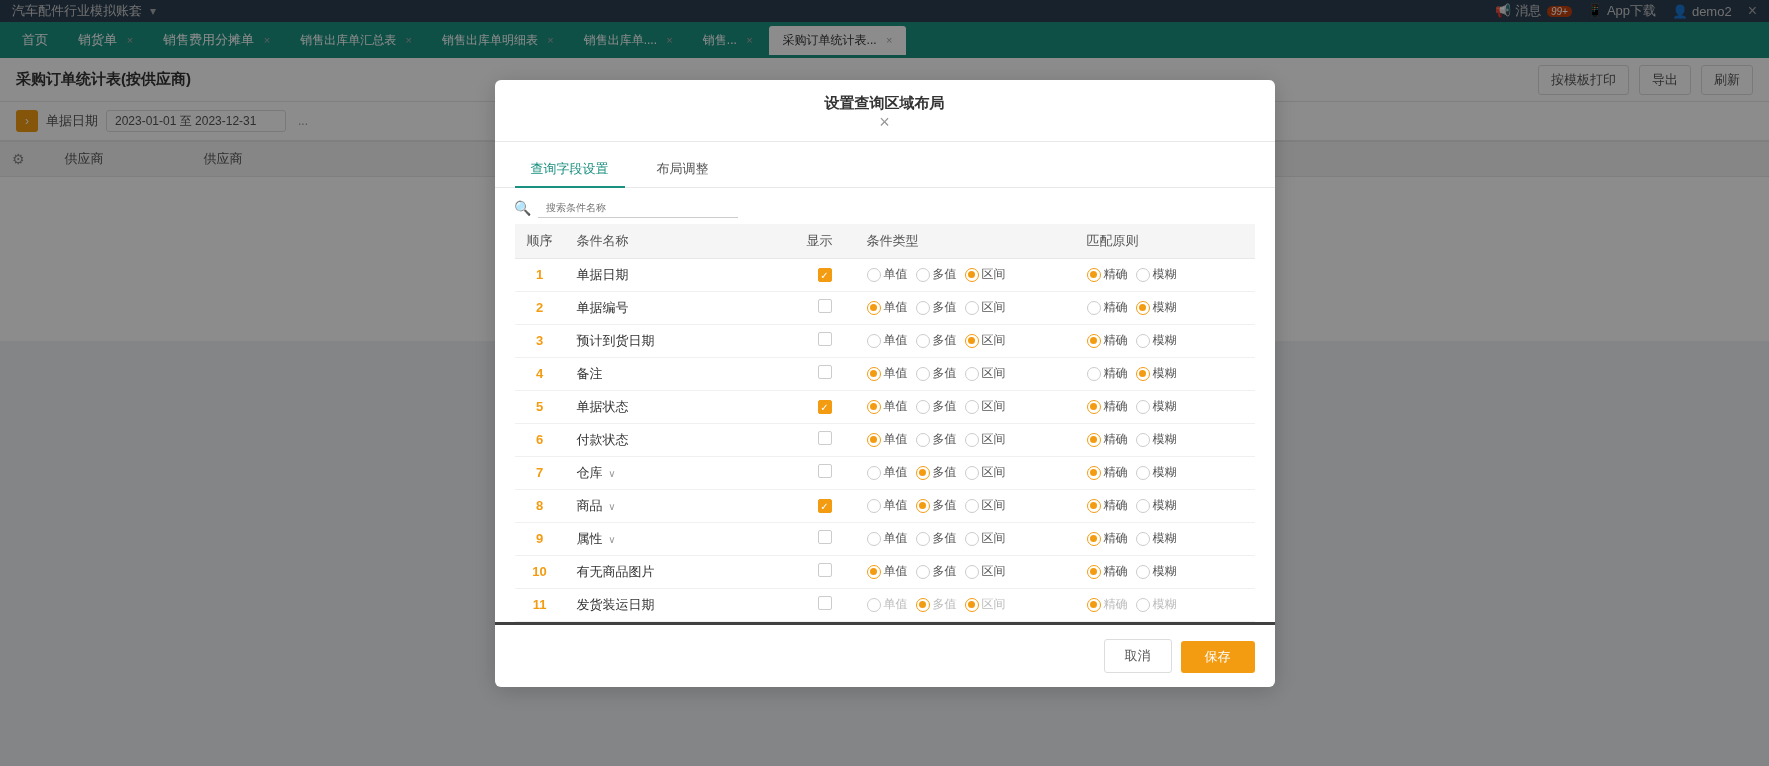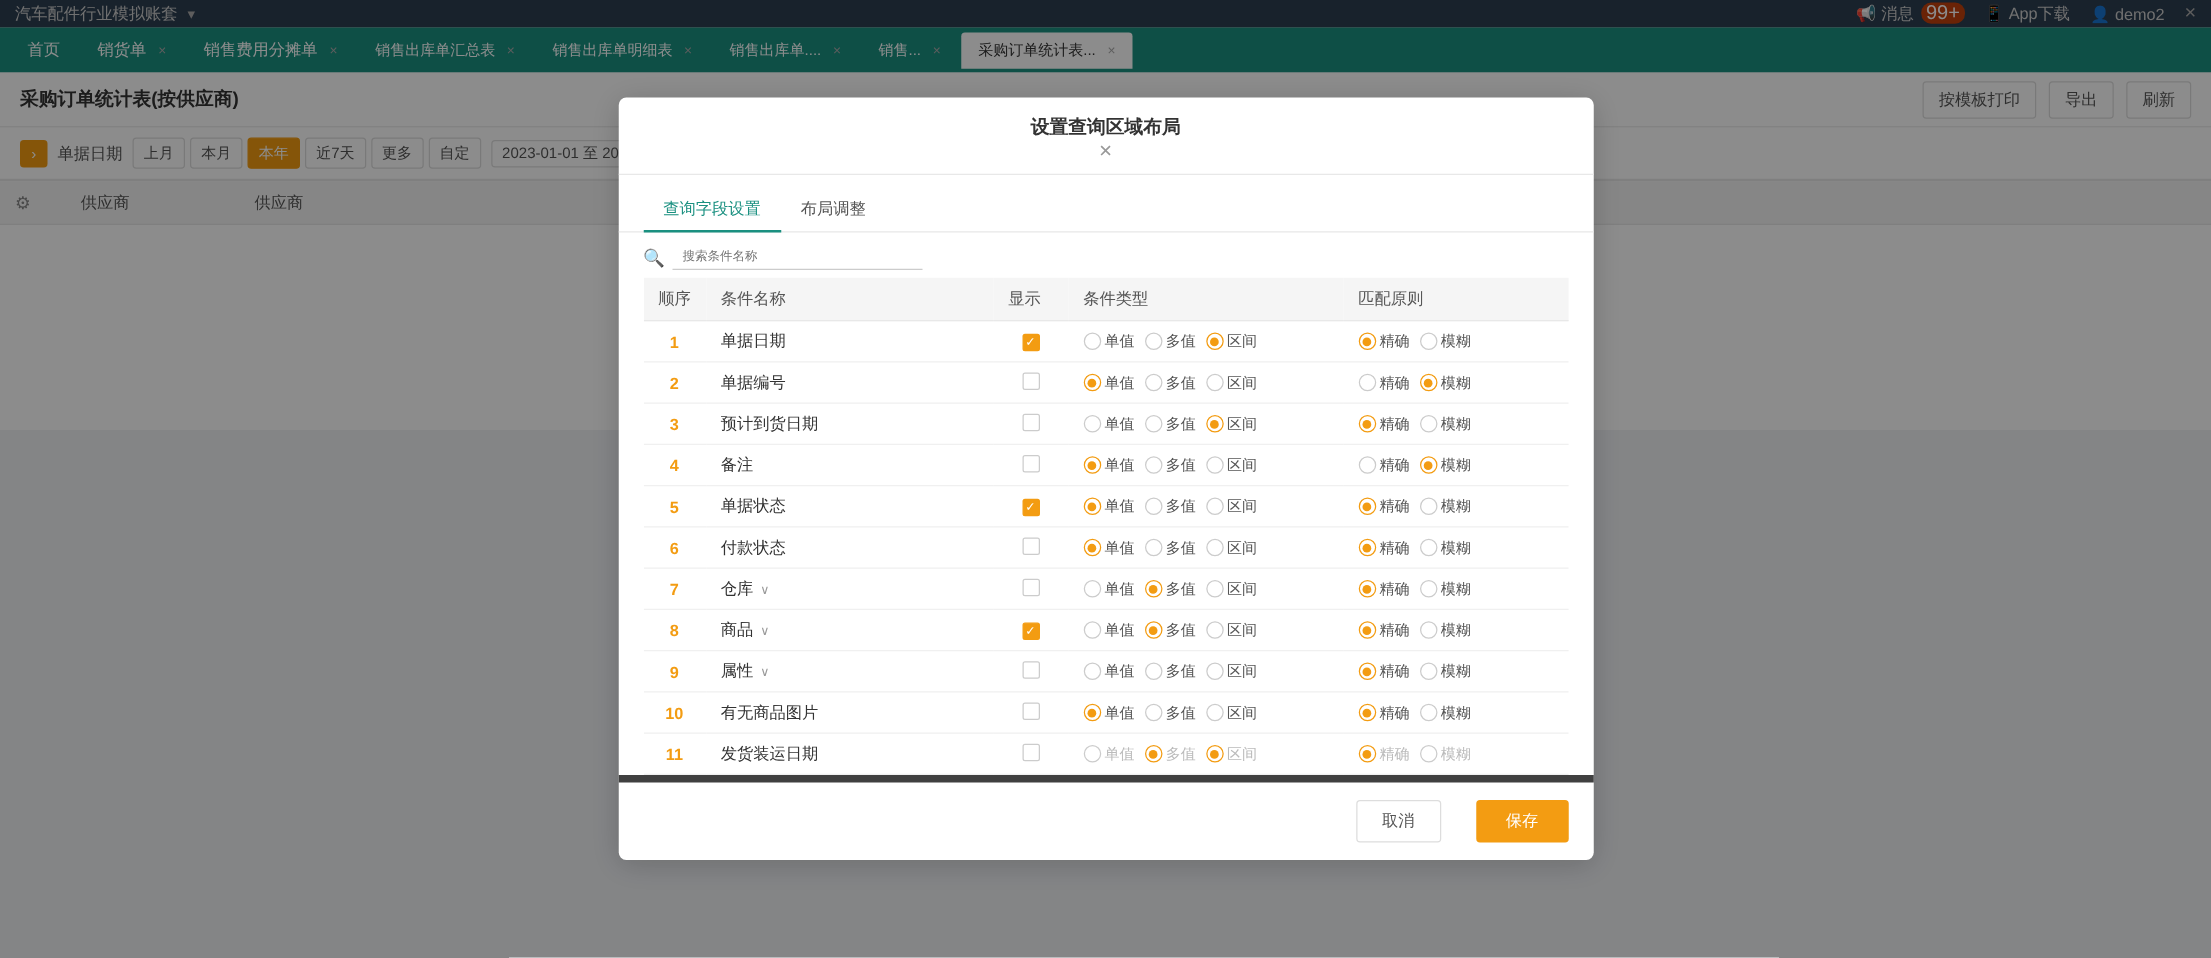--- a/index.html
+++ b/index.html
@@ -12,21 +12,21 @@
       display: flex;
       align-items: center;
       justify-content: space-between;
       padding: 0 12px;
       color: #fff;
     }
     .topbar-left { display: flex; align-items: center; gap: 8px; }
     .topbar-title { font-size: 13px; color: #ccc; }
     .topbar-arrow { color: #aaa; font-size: 12px; }
     .topbar-right { display: flex; align-items: center; gap: 16px; font-size: 13px; color: #ccc; }
-    .topbar-badge { background: #c2410c; color: #fff; border-radius: 8px; font-size: 16px; padding: 0 4px; margin-left: 2px; }
+    .topbar-badge { background: #c2410c; color: #fff; border-radius: 8px; font-size: 10px; padding: 0 4px; margin-left: 2px; font-style: italic; }
     .topbar-close { color: #aaa; cursor: pointer; font-size: 16px; }
 
     
     .navtabs {
       height: 36px;
       background: #1a9080;
       display: flex;
       align-items: center;
       padding: 0 8px;
       gap: 2px;
@@ -113,21 +113,21 @@
       flex-direction: column;
     }
     .dialog-title { font-size: 15px; font-weight: bold; color: #333; }
     .dialog-close { font-size: 18px; color: #999; cursor: pointer; border: none; background: none; line-height: 1; }
 
     
     .dialog-tabs {
       display: flex;
       padding: 10px 20px 0 20px;
       border-bottom: 1px solid #e8e8e8;
-      gap: 0;
+      gap: 16px;
     }
     .dialog-tab {
       padding: 8px 16px;
       font-size: 13px;
       color: #555;
       cursor: pointer;
       border-bottom: 2px solid transparent;
       margin-bottom: -1px;
     }
     .dialog-tab.active {
@@ -231,22 +231,23 @@
     .order-num { color: #f39c12; font-weight: bold; }
 
     
     .dropdown-arrow { font-size: 10px; color: #999; margin-left: 2px; }
 
     
     .dialog-footer {
       display: flex;
       justify-content: flex-end;
       padding: 14px 20px;
-      gap: 28px;
-      border-top: 6px solid #404040;
+      gap: 9px;
+      border-top: 3px solid #404040;
+      align-items: flex-end;
     }
     .btn-cancel {
       padding: 7px 20px;
       border: 1px solid #ddd;
       background: #fff;
       border-radius: 3px;
       cursor: pointer;
       font-size: 13px;
       color: #555;
     }
@@ -305,28 +306,20 @@
   <div class="page-actions">
     <button class="btn-print">按模板打印</button>
     <button class="btn-export">导出</button>
     <button class="btn-refresh">刷新</button>
   </div>
 </div>
 
 <div class="filter-bar">
   <button class="filter-toggle">›</button>
   <span class="filter-label">单据日期</span>
-  <div class="filter-date-btns">
-    <button class="filter-date-btn">上月</button>
-    <button class="filter-date-btn">本月</button>
-    <button class="filter-date-btn active">本年</button>
-    <button class="filter-date-btn">近7天</button>
-    <button class="filter-date-btn">更多</button>
-    <button class="filter-date-btn">自定</button>
-  </div>
   <input class="filter-input" value="2023-01-01 至 2023-12-31" style="">
   <span style="color:#999;font-size:12px;margin-left:4px">...</span>
 </div>
 
 <div class="table-area" style="height:200px; border-top:1px solid #e8e8e8;">
   <div style="display:flex; align-items:center; background:#f5f5f5; border-bottom:1px solid #e8e8e8; padding:8px 12px; gap:40px;">
     <span style="color:#888; font-size:14px;">⚙</span>
     <span style="font-size:13px;color:#555;">供应商</span>
     <span style="font-size:13px;color:#555;margin-left:60px;">供应商</span>
   </div>

